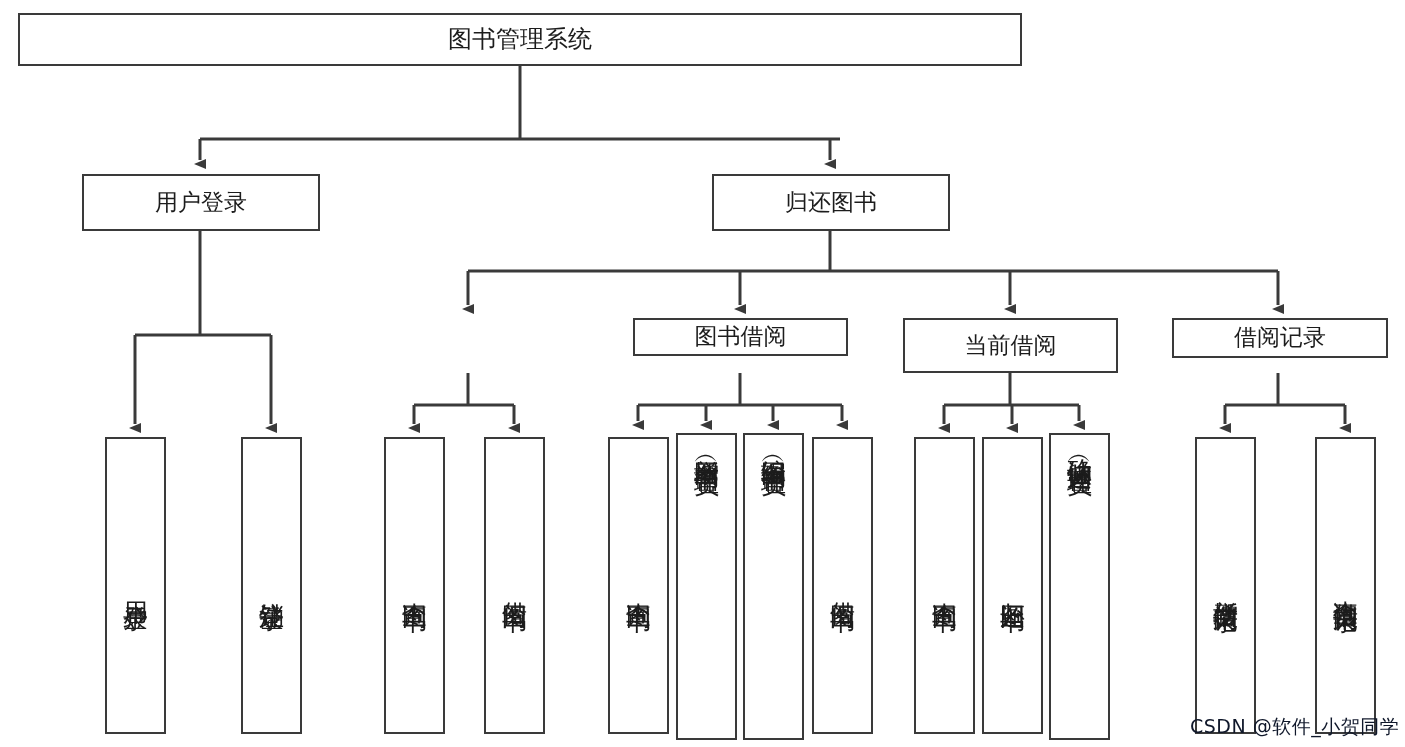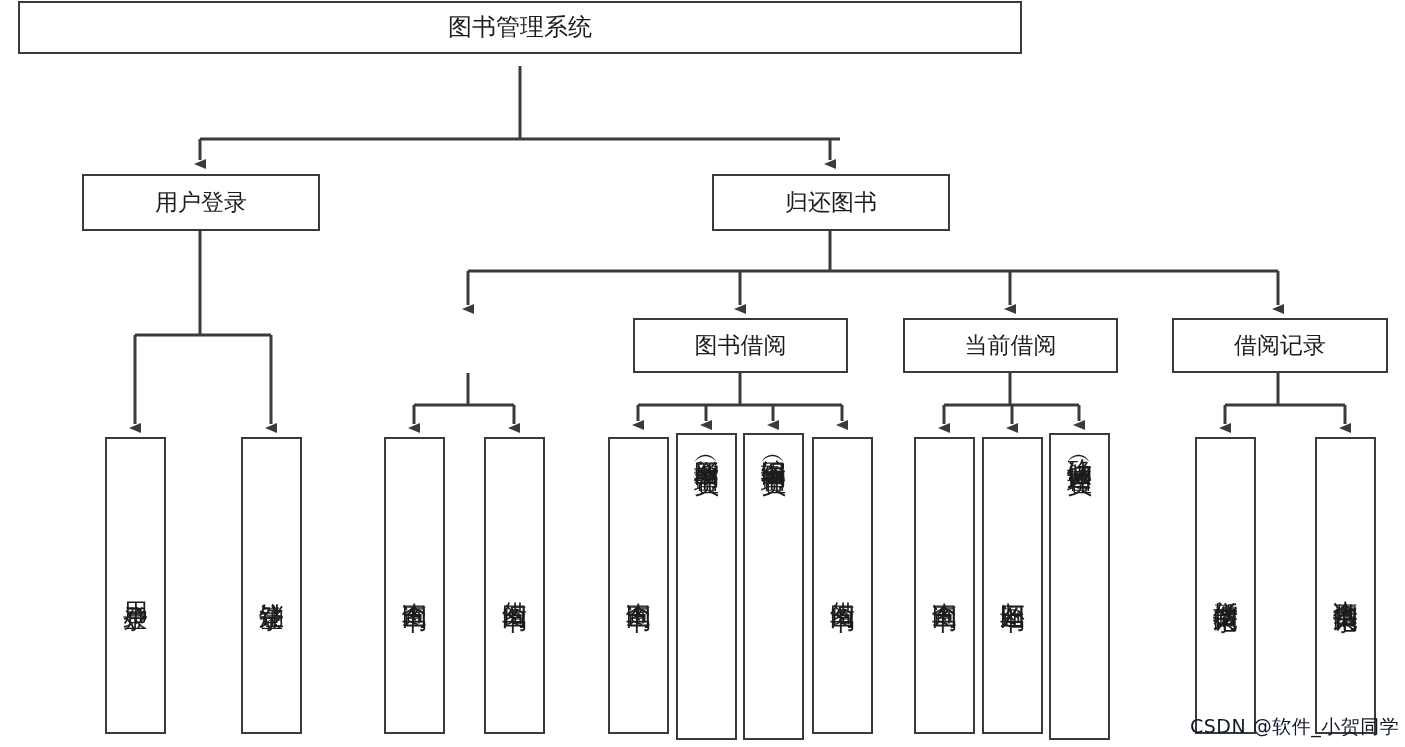--- a/index.html
+++ b/index.html
@@ -126,38 +126,38 @@
       <path d="M1012,405 L1012,424" marker-end="url(#arrow)"></path>
       <path d="M1079,405 L1079,421" marker-end="url(#arrow)"></path>
 
       <path d="M1278,373 L1278,405"></path>
       <path d="M1225,405 L1345,405"></path>
       <path d="M1225,405 L1225,424" marker-end="url(#arrow)"></path>
       <path d="M1345,405 L1345,424" marker-end="url(#arrow)"></path>
     </g>
   </svg>
 
-  <div class="node horiz root" style="left:18px; top:1px; width:1004px; height:53px;">
+  <div class="node horiz root" style="left:18px; top:13px; width:1004px; height:53px;">
     <span class="label">图书管理系统</span>
   </div>
 
   <div class="node horiz" style="left:82px; top:174px; width:238px; height:57px;">
     <span class="label">用户登录</span>
   </div>
   <div class="node horiz" style="left:712px; top:174px; width:238px; height:57px;">
     <span class="label">归还图书</span>
   </div>
 
-  <div class="node horiz" style="left:633px; top:318px; width:215px; height:55px;">
+  <div class="node horiz" style="left:633px; top:318px; width:215px; height:38px;">
     <span class="label">图书借阅</span>
   </div>
   <div class="node horiz" style="left:903px; top:318px; width:215px; height:55px;">
     <span class="label">当前借阅</span>
   </div>
-  <div class="node horiz" style="left:1172px; top:318px; width:216px; height:55px;">
+  <div class="node horiz" style="left:1172px; top:318px; width:216px; height:40px;">
     <span class="label">借阅记录</span>
   </div>
 
   <div class="node vert mid" style="left:105px; top:437px; width:61px; height:297px;">
     <span class="label">用户登录</span>
   </div>
   <div class="node vert mid" style="left:241px; top:437px; width:61px; height:297px;">
     <span class="label">注销登录</span>
   </div>
 

